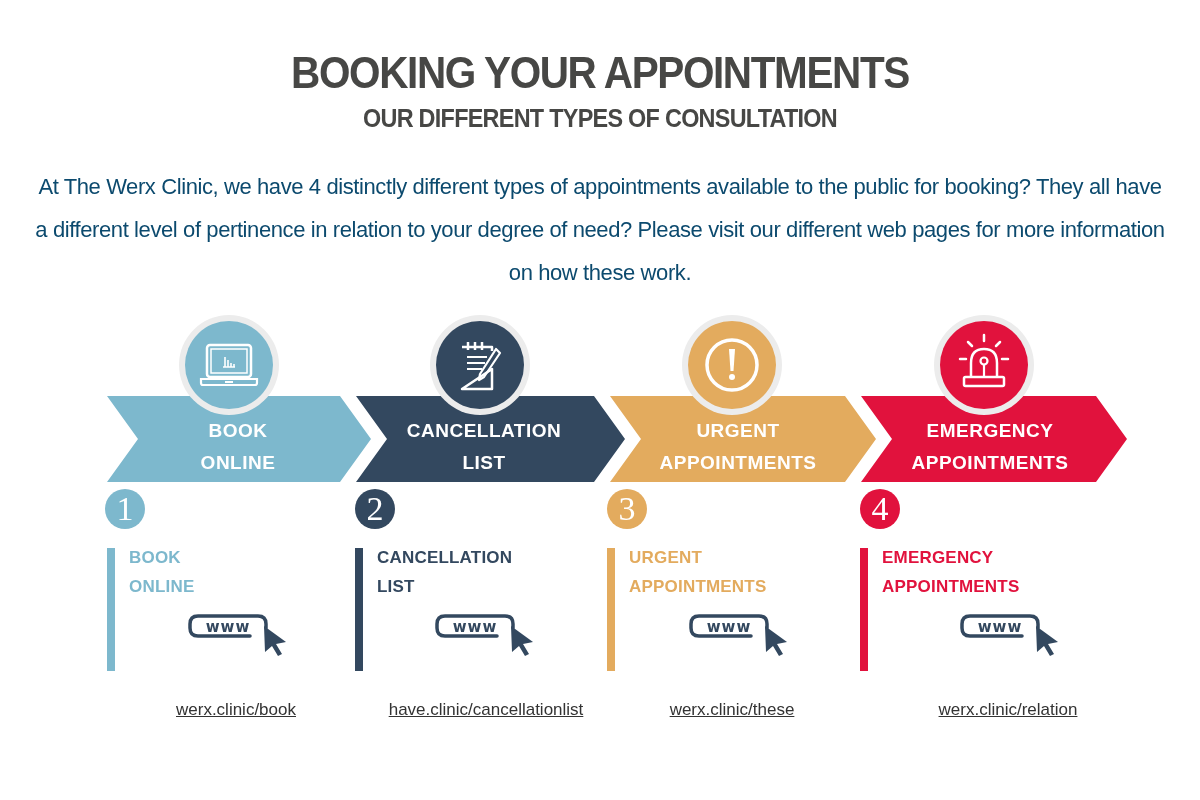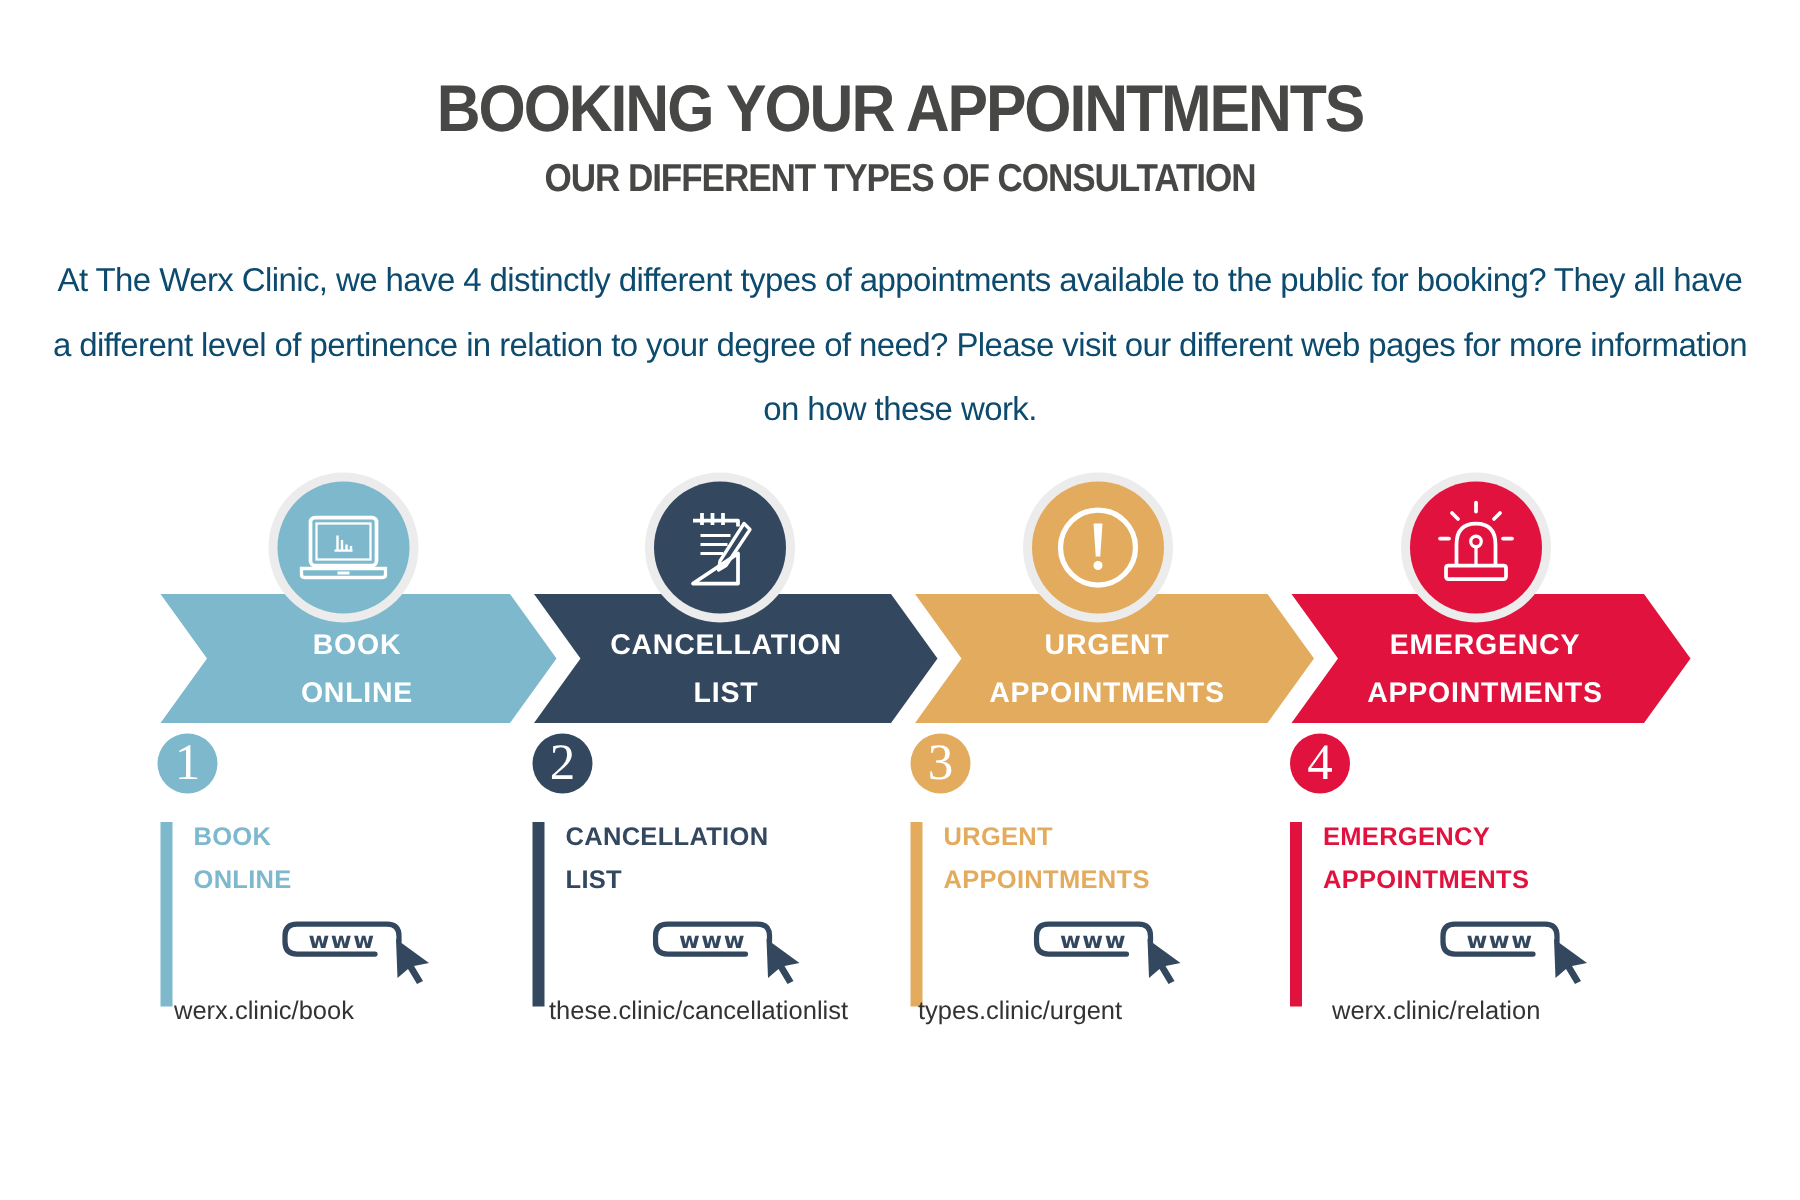--- a/index.html
+++ b/index.html
@@ -9,21 +9,21 @@
   .intro { position:absolute; top:165px; left:30px; width:1140px; text-align:center; font-size:22px; line-height:43px; color:#0c4a6e; letter-spacing:-0.4px; }
   .stage { position:absolute; left:0; top:0; width:968px; height:800px; }
   .arrow-label { position:absolute; top:415px; width:200px; text-align:center; color:#ffffff; font-weight:bold; font-size:19px; line-height:32px; letter-spacing:0.5px; }
   .icon-circle { position:absolute; top:315px; width:100px; height:100px; border-radius:50%; background:#ececec; }
   .icon-circle .inner { position:absolute; left:6px; top:6px; width:88px; height:88px; border-radius:50%; }
   .icon-circle svg { position:absolute; left:6px; top:6px; }
   .num-badge { position:absolute; top:489px; width:40px; height:40px; border-radius:50%; color:#fff; font-family:"Liberation Serif", serif; font-size:34px; line-height:40px; text-align:center; }
   .vbar { position:absolute; top:548px; width:8px; height:123px; }
   .card-title { position:absolute; top:543px; font-weight:bold; font-size:17px; line-height:29px; letter-spacing:0.2px; }
   .www { position:absolute; top:612px; }
-  .link { position:absolute; top:664px; font-size:17px; color:#333333; width:240px; cursor:pointer; }
+  .link { position:absolute; top:700px; font-size:17px; color:#333333; text-decoration:underline; text-align:center; width:240px; cursor:pointer; }
 </style>
 </head>
 <body>
 
 <div class="title">BOOKING YOUR APPOINTMENTS</div>
 <div class="subtitle">OUR DIFFERENT TYPES OF CONSULTATION</div>
 <div class="intro">At The Werx Clinic, we have 4 distinctly different types of appointments available to the public for booking? They all have a different level of pertinence in relation to your degree of need? Please visit our different web pages for more information on how these work.</div>
 
 <div class="stage">
 
@@ -146,16 +146,16 @@
     <text x="40" y="20" text-anchor="middle" font-family="DejaVu Sans, sans-serif" font-weight="bold" font-size="15" fill="#33485f" letter-spacing="1">www</text>
     <path d="M76 14 L98 30 L88 32 L94 42 L90 44 L84 34 L77 40 Z" fill="#33485f"></path>
   </svg>
   <svg class="www" style="left:960px;" width="100" height="50" viewBox="0 0 100 50">
     <path d="M78 16 V12 Q78 4 70 4 H10 Q2 4 2 12 V16 Q2 24 10 24 H62" fill="none" stroke="#33485f" stroke-width="3.5" stroke-linecap="round"></path>
     <text x="40" y="20" text-anchor="middle" font-family="DejaVu Sans, sans-serif" font-weight="bold" font-size="15" fill="#33485f" letter-spacing="1">www</text>
     <path d="M76 14 L98 30 L88 32 L94 42 L90 44 L84 34 L77 40 Z" fill="#33485f"></path>
   </svg>
 
   <a class="link" style="left:116px;">werx.clinic/book</a>
-  <a class="link" style="left:366px;">these.clinic/cancellationlist</a>
-  <a class="link" style="left:612px;">types.clinic/urgent</a>
+  <a class="link" style="left:366px;">have.clinic/cancellationlist</a>
+  <a class="link" style="left:612px;">werx.clinic/these</a>
   <a class="link" style="left:888px;">werx.clinic/relation</a>
 </div>
 
 </body></html>

